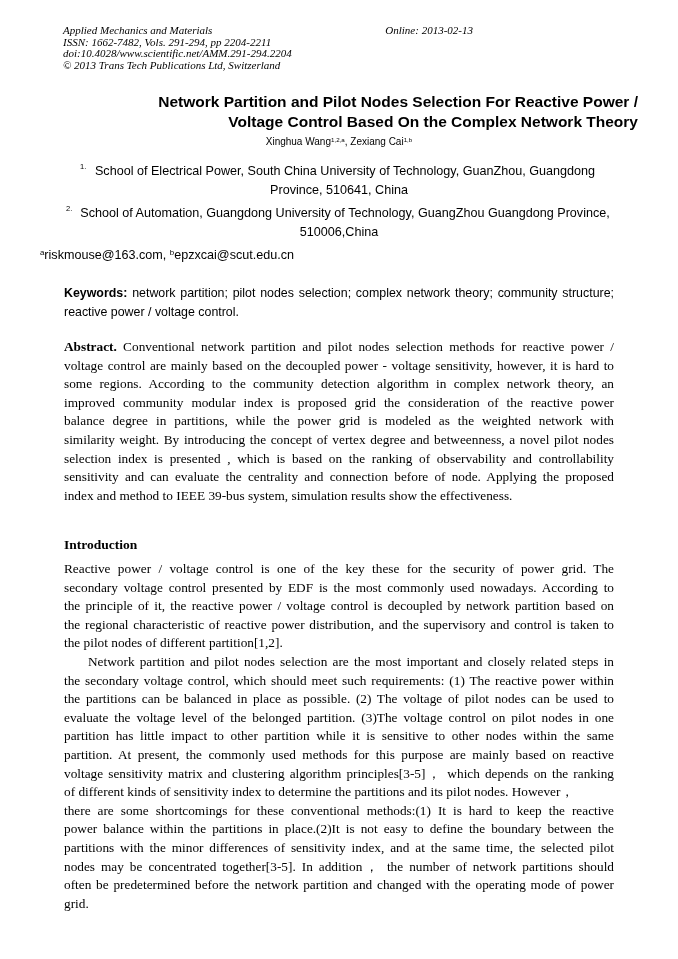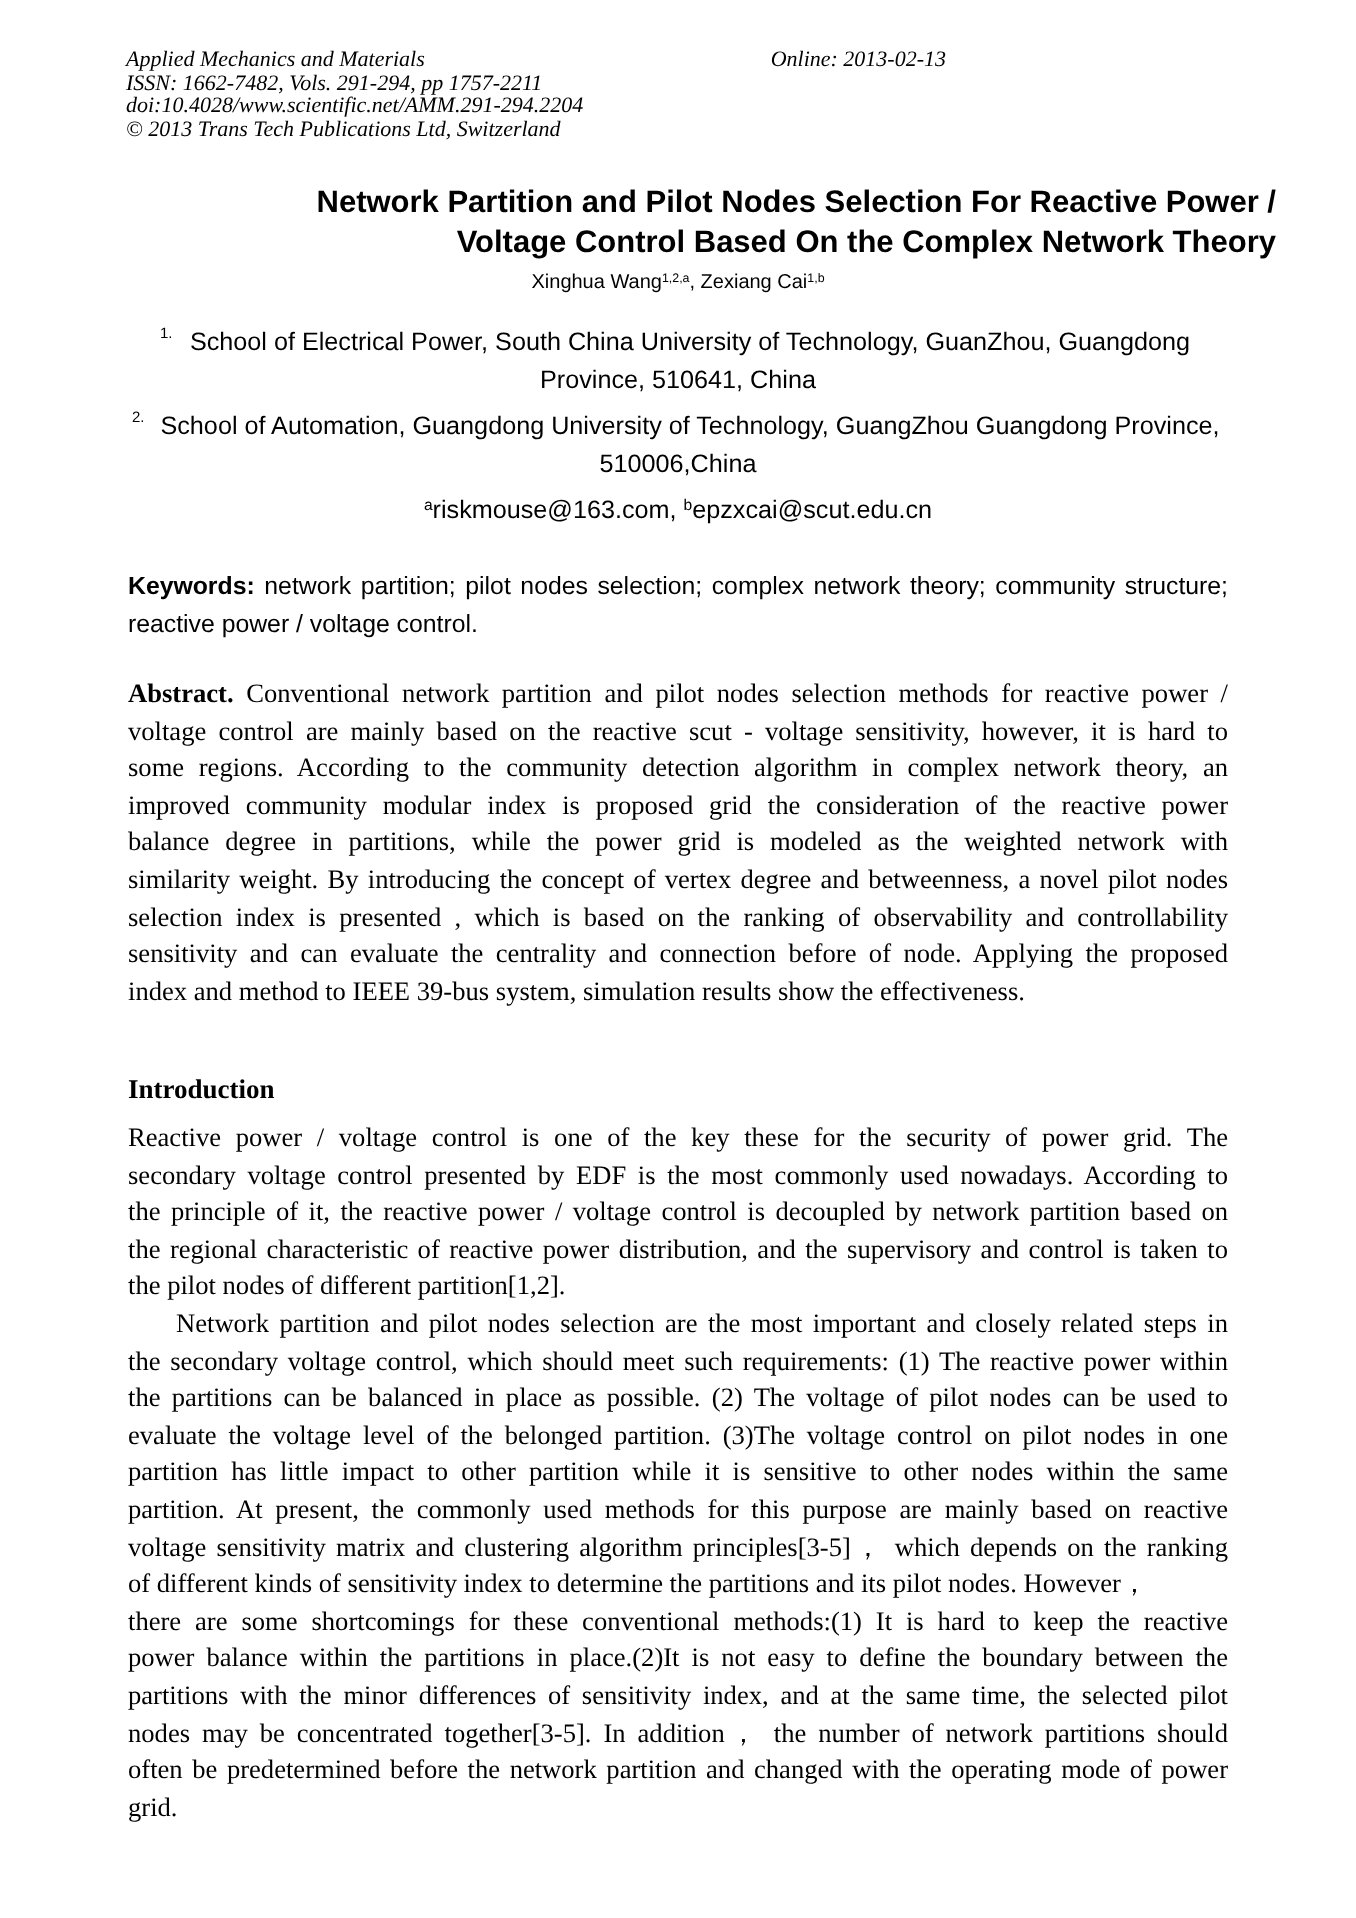--- a/index.html
+++ b/index.html
@@ -6,37 +6,37 @@
   body { width: 678px; height: 959px; position: relative; overflow: hidden; color: #000; }
   .page { position: absolute; left: 0; top: 12px; width: 537px; height: 959px; }
   .hdr { position: absolute; left: 63px; top: 13px; font-family: "Liberation Serif", serif; font-style: italic; font-size: 11px; line-height: 11.5px; }
   .hdr div { white-space: nowrap; }
   .online { position: absolute; right: 64px; top: 13px; font-family: "Liberation Serif", serif; font-style: italic; font-size: 11px; line-height: 11.5px; }
   .title { position: absolute; left: 40px; width: 598px; top: 80px; text-align: right; font-family: "Liberation Sans", sans-serif; font-weight: bold; font-size: 15.5px; line-height: 20px; }
   .authors { position: absolute; left: 40px; width: 598px; top: 120px; text-align: center; font-family: "Liberation Sans", sans-serif; font-size: 10px; line-height: 20px; }
   sup { font-size: 62%; vertical-align: 0; position: relative; top: -0.55em; line-height: 0; }
   .aff { position: absolute; left: 64px; width: 550px; font-family: "Liberation Sans", sans-serif; font-size: 12.6px; line-height: 19px; text-align: center; }
   .aff .num { position: absolute; font-size: 7.5px; line-height: 8px; }
-  .emails { position: absolute; left: 40px; width: 598px; top: 234px; text-align: center; font-family: "Liberation Sans", sans-serif; font-size: 12.6px; line-height: 18px; }
+  .emails { position: absolute; left: 40px; width: 598px; top: 234px; text-align: left; font-family: "Liberation Sans", sans-serif; font-size: 12.6px; line-height: 18px; }
   .keywords { position: absolute; left: 64px; width: 550px; top: 272px; font-family: "Liberation Sans", sans-serif; font-size: 12.4px; line-height: 19px; text-align: justify; }
   .keywords b { font-weight: bold; }
   .body { position: absolute; left: 64px; width: 550px; font-family: "Liberation Serif", serif; font-size: 13.3px; line-height: 18.6px; text-align: justify; }
   .body .line { display: block; text-align: justify; text-align-last: justify; white-space: nowrap; height: 18.6px; }
   .body .line.last { text-align-last: left; }
   .body .indent { padding-left: 24px; }
   .heading { position: absolute; left: 64px; top: 524px; font-family: "Liberation Serif", serif; font-weight: bold; font-size: 13.5px; line-height: 18px; }
 </style>
 </head>
 <body>
 
 <div class="page">
 
   <div class="hdr">
     <div>Applied Mechanics and Materials</div>
-    <div>ISSN: 1662-7482, Vols. 291-294, pp 1757-2211</div>
+    <div>ISSN: 1662-7482, Vols. 291-294, pp 2204-2211</div>
     <div>doi:10.4028/www.scientific.net/AMM.291-294.2204</div>
     <div>© 2013 Trans Tech Publications Ltd, Switzerland</div>
   </div>
   <div class="online">Online: 2013-02-13</div>
 
   <div class="title">
     <div>Network Partition and Pilot Nodes Selection For Reactive Power /</div>
     <div>Voltage Control Based On the Complex Network Theory</div>
   </div>
 
@@ -60,21 +60,21 @@
     <sup>a</sup><span>riskmouse@163.com</span><span>, </span><sup>b</sup><span>epzxcai@scut.edu.cn</span>
   </div>
 
   <div class="keywords">
     <div style="text-align:justify; text-align-last:justify; white-space:nowrap;"><b>Keywords:</b> <span>network partition; pilot nodes selection; complex network theory; community structure;</span></div>
     <div>reactive power / voltage control.</div>
   </div>
 
   <div class="body" style="top:326px;">
     <span class="line"><b>Abstract.</b> <span>Conventional network partition and pilot nodes selection methods for reactive power /</span></span>
-    <span class="line">voltage control are mainly based on the reactive scut - voltage sensitivity, however, it is hard to</span>
+    <span class="line">voltage control are mainly based on the decoupled power - voltage sensitivity, however, it is hard to</span>
     <span class="line">some regions. According to the community detection algorithm in complex network theory, an</span>
     <span class="line">improved community modular index is proposed grid the consideration of the reactive power</span>
     <span class="line">balance degree in partitions, while the power grid is modeled as the weighted network with</span>
     <span class="line">similarity weight. By introducing the concept of vertex degree and betweenness, a novel pilot nodes</span>
     <span class="line">selection index is presented , which is based on the ranking of observability and controllability</span>
     <span class="line">sensitivity and can evaluate the centrality and connection before of node. Applying the proposed</span>
     <span class="line last">index and method to IEEE 39-bus system, simulation results show the effectiveness.</span>
   </div>
 
   <div class="heading">Introduction</div>

